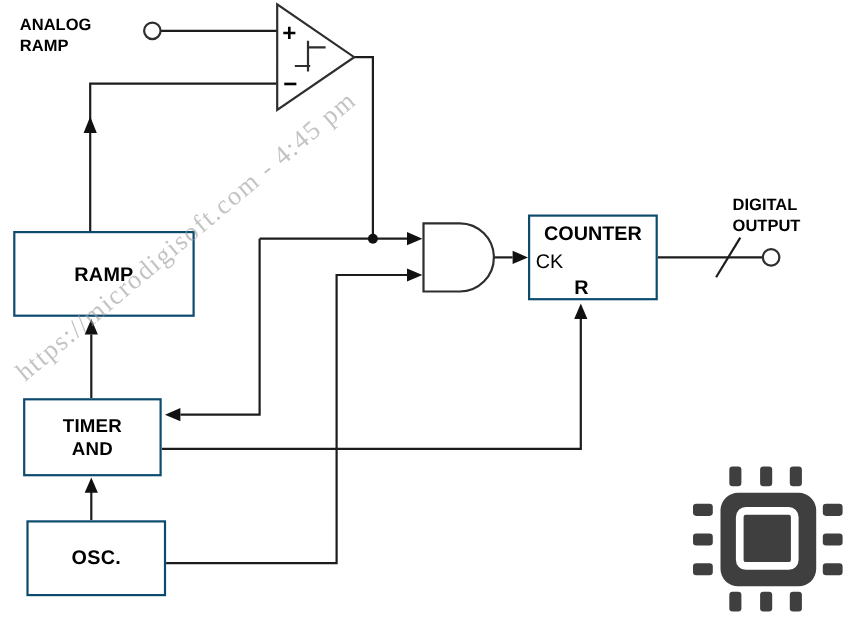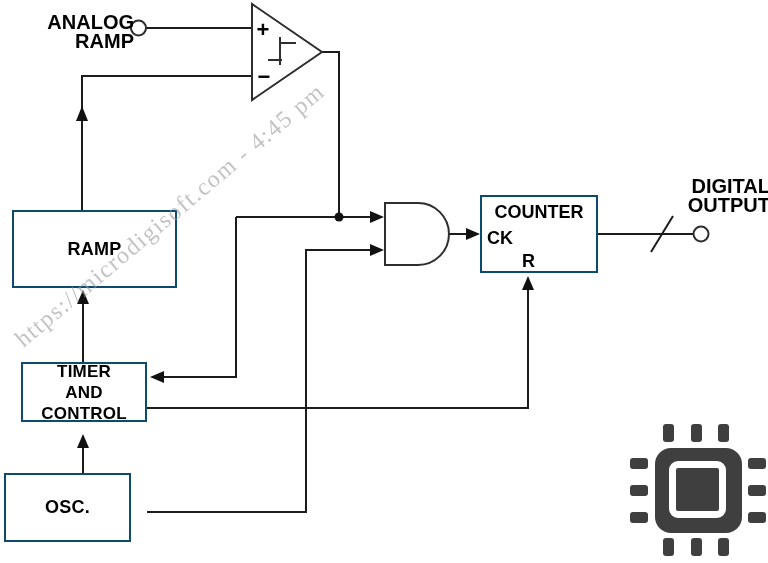--- a/index.html
+++ b/index.html
@@ -26,44 +26,44 @@
     flex-direction: column;
     align-items: center;
     justify-content: center;
     z-index: 3;
     color: #000;
     font-weight: bold;
     text-align: center;
   }
   .blockbox .bl { line-height: 21px; font-size: 18px; letter-spacing: 0.2px; }
   .box-ramp    { left: 12px;  top: 210px; width: 165px; height: 78px; }
-  .box-timer   { left: 21px;  top: 362px; width: 126px; height: 60px; }
+  .box-timer   { left: 21px;  top: 362px; width: 126px; height: 71px; }
   .box-timer .bl { font-size: 17px; line-height: 21px; }
-  .box-osc     { left: 4px;  top: 473px; width: 127px; height: 69px; }
+  .box-osc     { left: 24px;  top: 473px; width: 127px; height: 69px; }
   .box-counter { left: 480px; top: 195px; width: 118px; height: 78px; display: block; }
   .box-counter .counter-title {
     margin-top: 6px; text-align: center;
     font-size: 18px; font-weight: bold; line-height: 18px;
   }
   .box-counter .pin-ck {
     position: absolute; left: 5px; top: 32px;
-    font-size: 18px; font-weight: bold; line-height: 18px;
+    font-size: 18px; font-weight: normal; line-height: 18px;
   }
   .box-counter .pin-r {
     position: absolute; left: 40px; top: 55px;
     font-size: 18px; font-weight: bold; line-height: 18px;
   }
   .term-label {
     position: absolute;
     z-index: 3;
     color: #000;
     font-weight: bold;
-    font-size: 20px;
+    font-size: 15px;
     line-height: 19px;
-    text-align: right;
+    text-align: left;
   }
   .lbl-analog  { left: 18px;  top: 13px;  width: 116px; }
   .lbl-digital { left: 666px; top: 177px; width: 104px; }
   .watermark {
     position: absolute;
     left: 10px; top: 332px;
     z-index: 10;
     transform: rotate(-40deg);
     transform-origin: 0 0;
     font-family: "Liberation Serif", "DejaVu Serif", serif;
@@ -172,21 +172,20 @@
     <div>OUTPUT</div>
   </div>
 
   <div class="blockbox box-ramp">
     <div class="bl">RAMP</div>
   </div>
 
   <div class="blockbox box-timer">
     <div class="bl">TIMER</div>
     <div class="bl">AND</div>
-    <div class="bl">CONTROL</div>
   </div>
 
   <div class="blockbox box-osc">
     <div class="bl">OSC.</div>
   </div>
 
   <div class="blockbox box-counter">
     <div class="counter-title">COUNTER</div>
     <div class="pin-ck">CK</div>
     <div class="pin-r">R</div>

